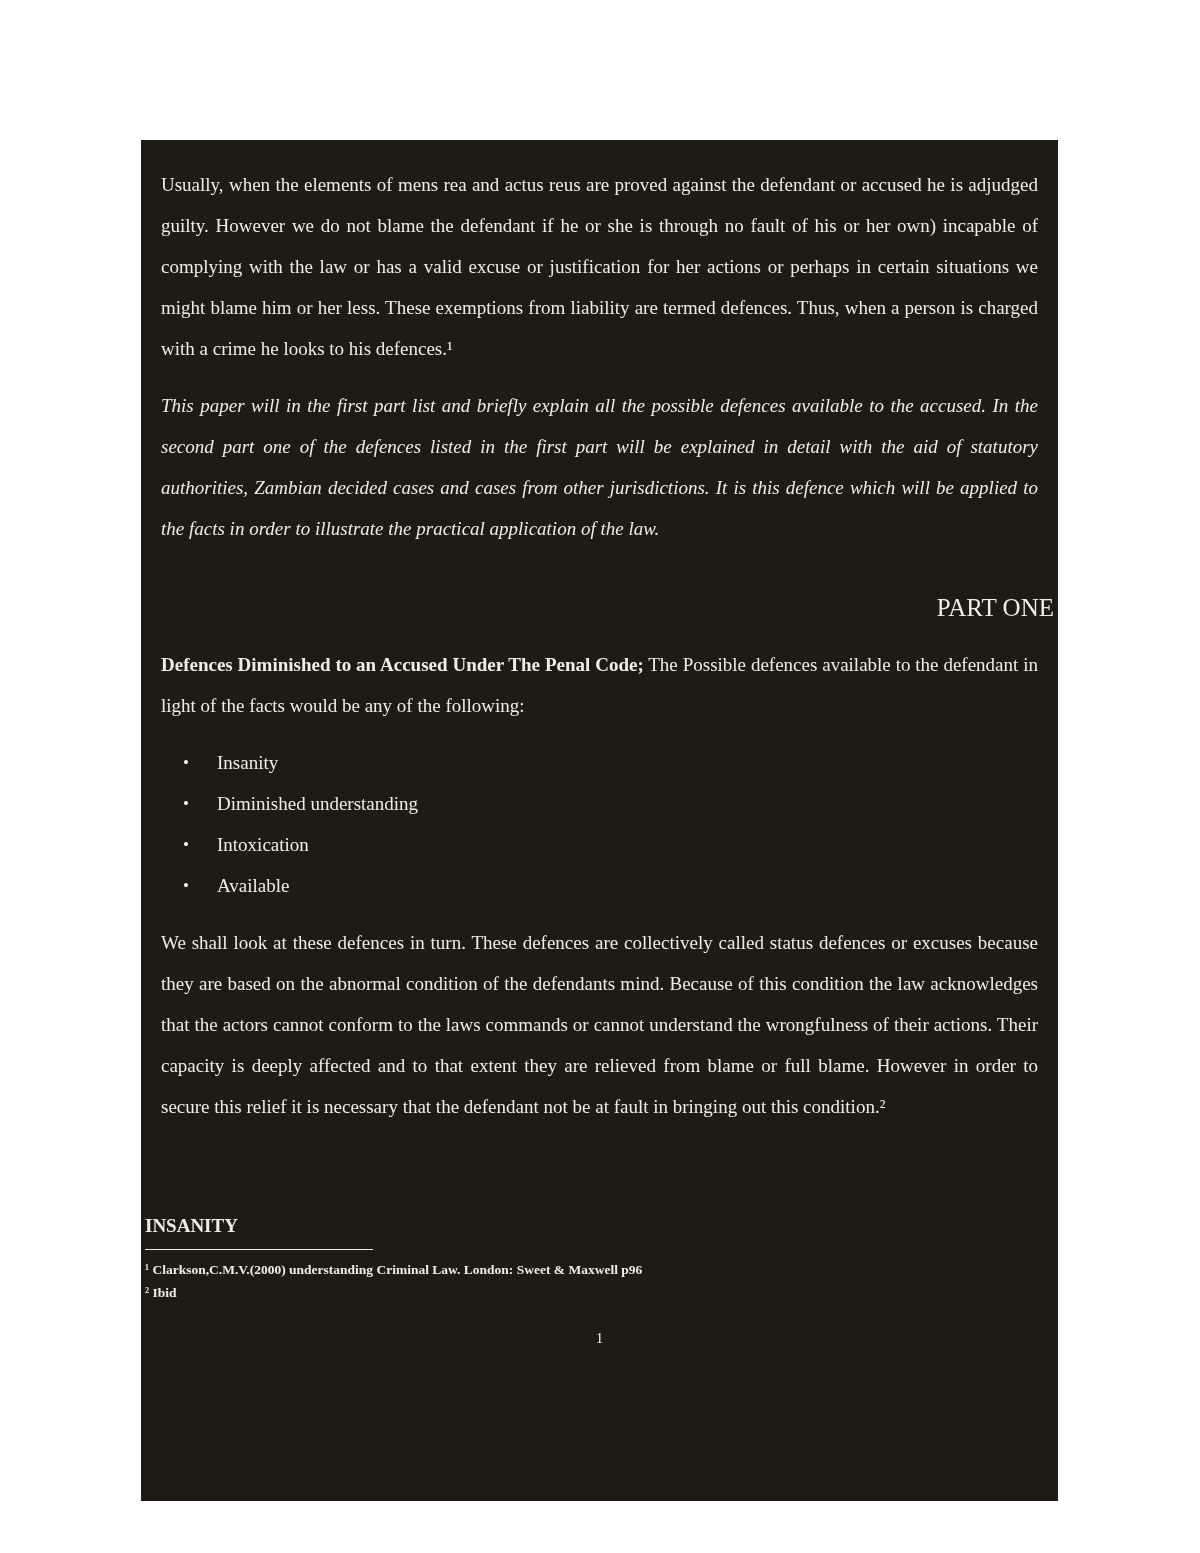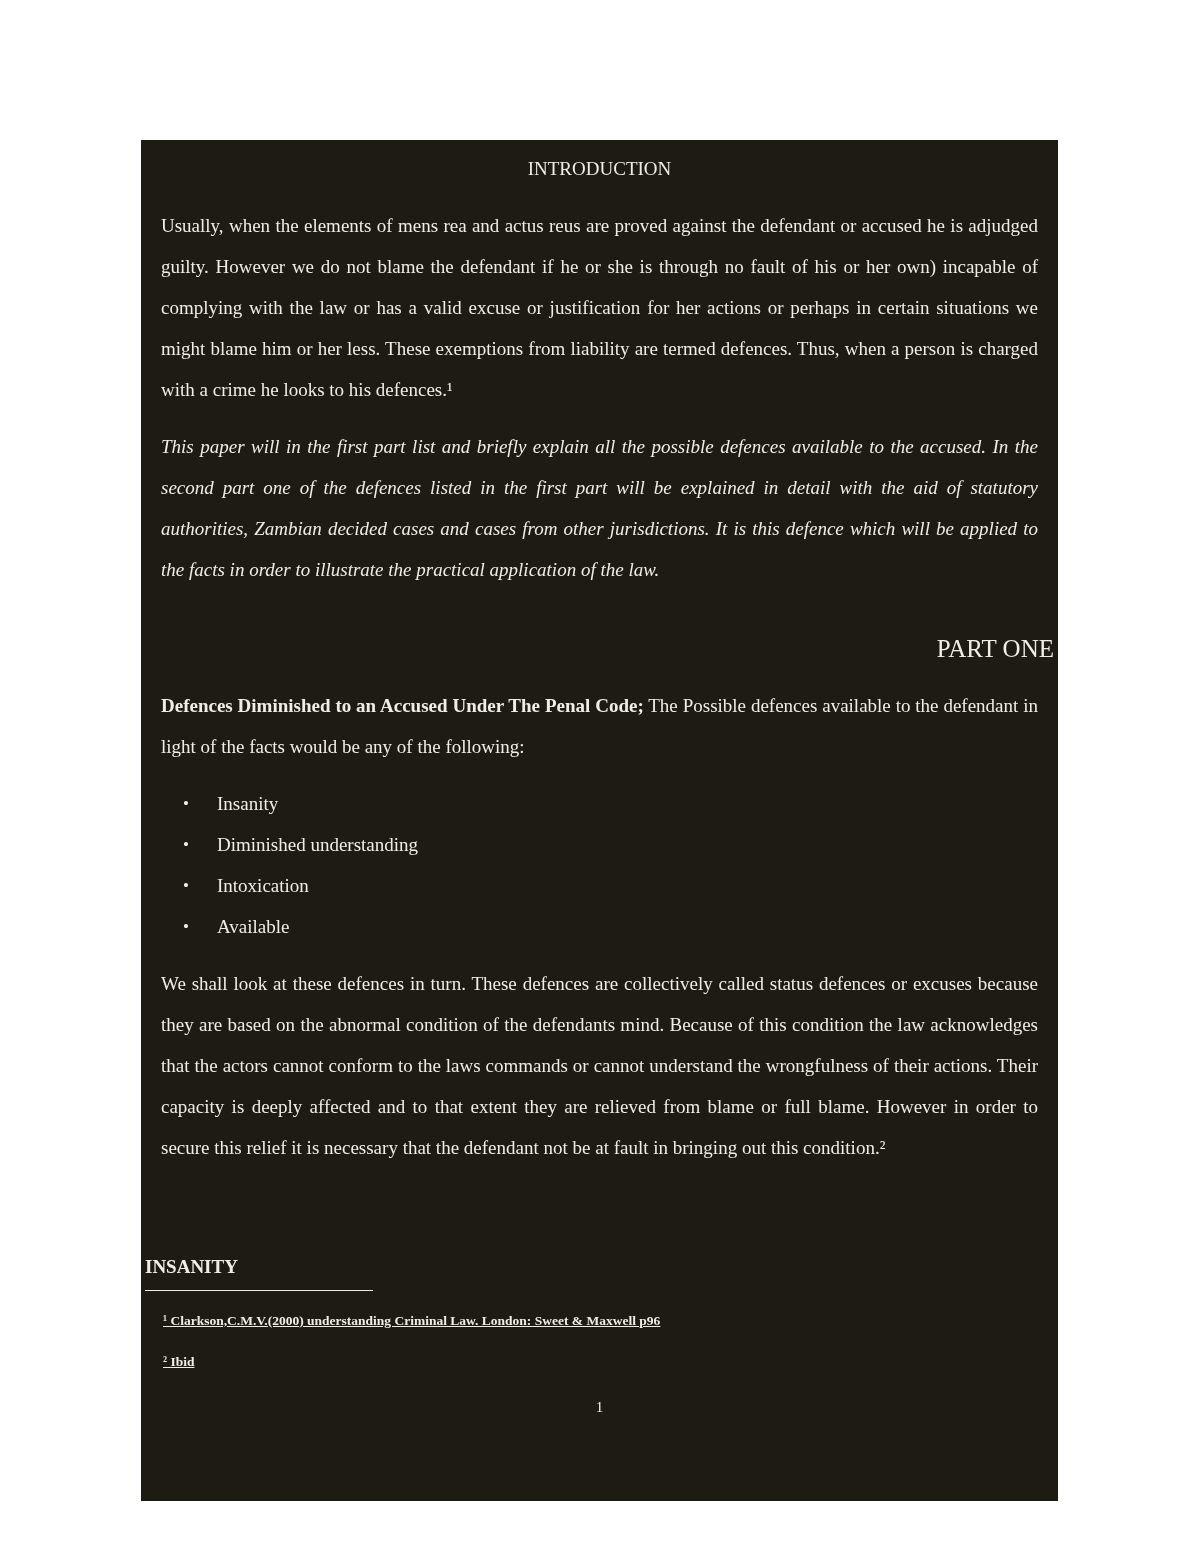--- a/index.html
+++ b/index.html
@@ -77,37 +77,35 @@
   .footnote-rule {
     width: 228px;
     border: none;
     border-top: 1.5px solid #efede3;
     margin: 8px 0 8px 0;
   }
   .footnote {
     font-size: 13.5px;
     line-height: 23px;
     font-weight: bold;
-    margin: 18px;
+    margin: 0;
     font-family: "Liberation Serif", serif;
-    text-decoration: underline;
   }
   .page-number {
     text-align: center;
     font-size: 15px;
     margin-top: 26px;
   }
 </style>
 </head>
 <body>
 
 <div class="canvas">
   <div class="page">
 
-    <h1 class="doc-title">INTRODUCTION</h1>
 
     <p class="body-text">Usually, when the elements of mens rea and actus reus are proved against the defendant or accused he is adjudged guilty. However we do not blame the defendant if he or she is through no fault of his or her own) incapable of complying with the law or has a valid excuse or justification for her actions or perhaps in certain situations we might blame him or her less. These exemptions from liability are termed defences. Thus, when a person is charged with a crime he looks to his defences.¹</p>
 
     <p class="body-text gap-line">This paper will in the first part list and briefly explain all the possible defences available to the accused. In the second part one of the defences listed in the first part will be explained in detail with the aid of statutory authorities, Zambian decided cases and cases from other jurisdictions. It is this defence which will be applied to the facts in order to illustrate the practical application of the law.</p>
 
     <h2 class="section-title">PART ONE</h2>
 
     <p class="body-text"><span class="lead-bold">Defences Diminished to an Accused Under The Penal Code;</span><span>  The Possible defences available to the defendant in light of the facts would be any of the following:</span></p>
 
     <ul class="defence-list">

